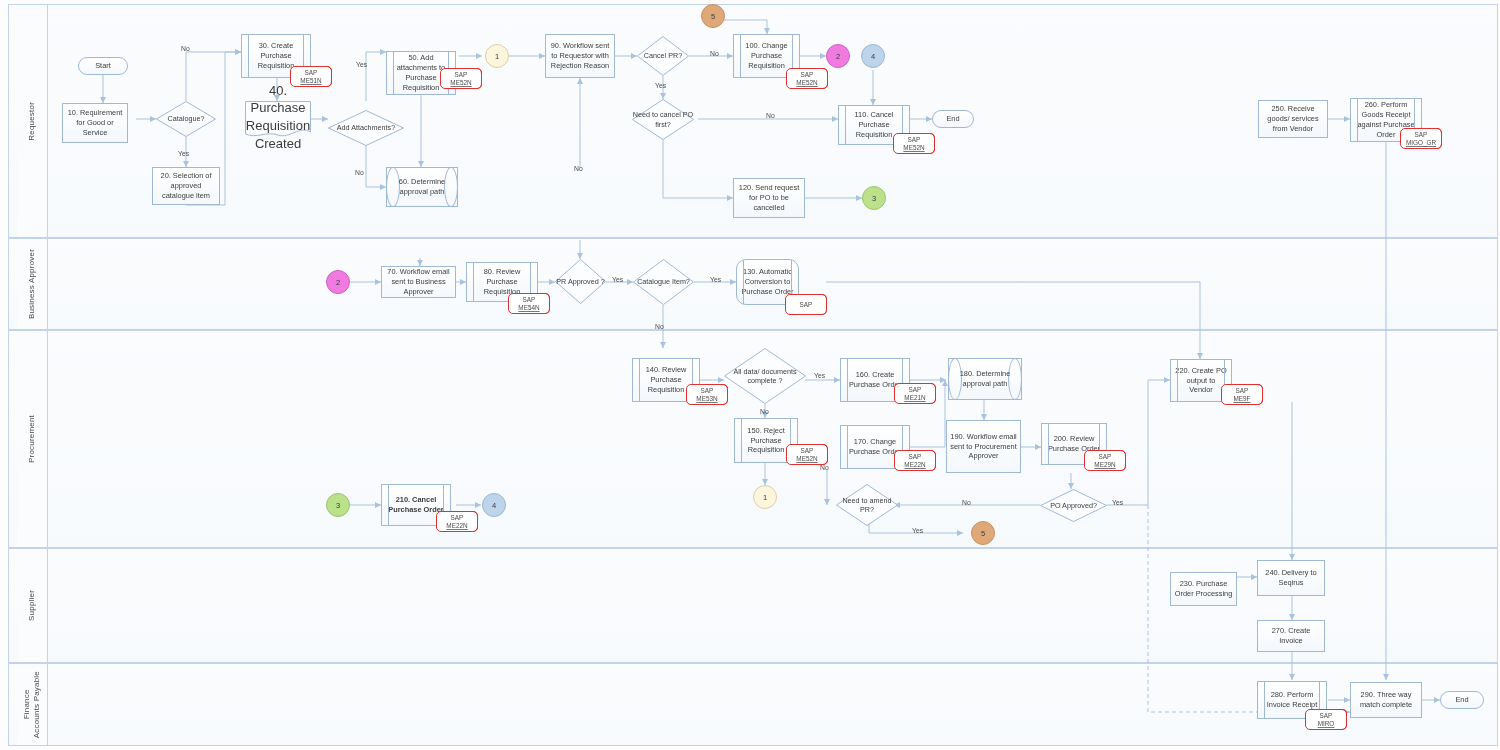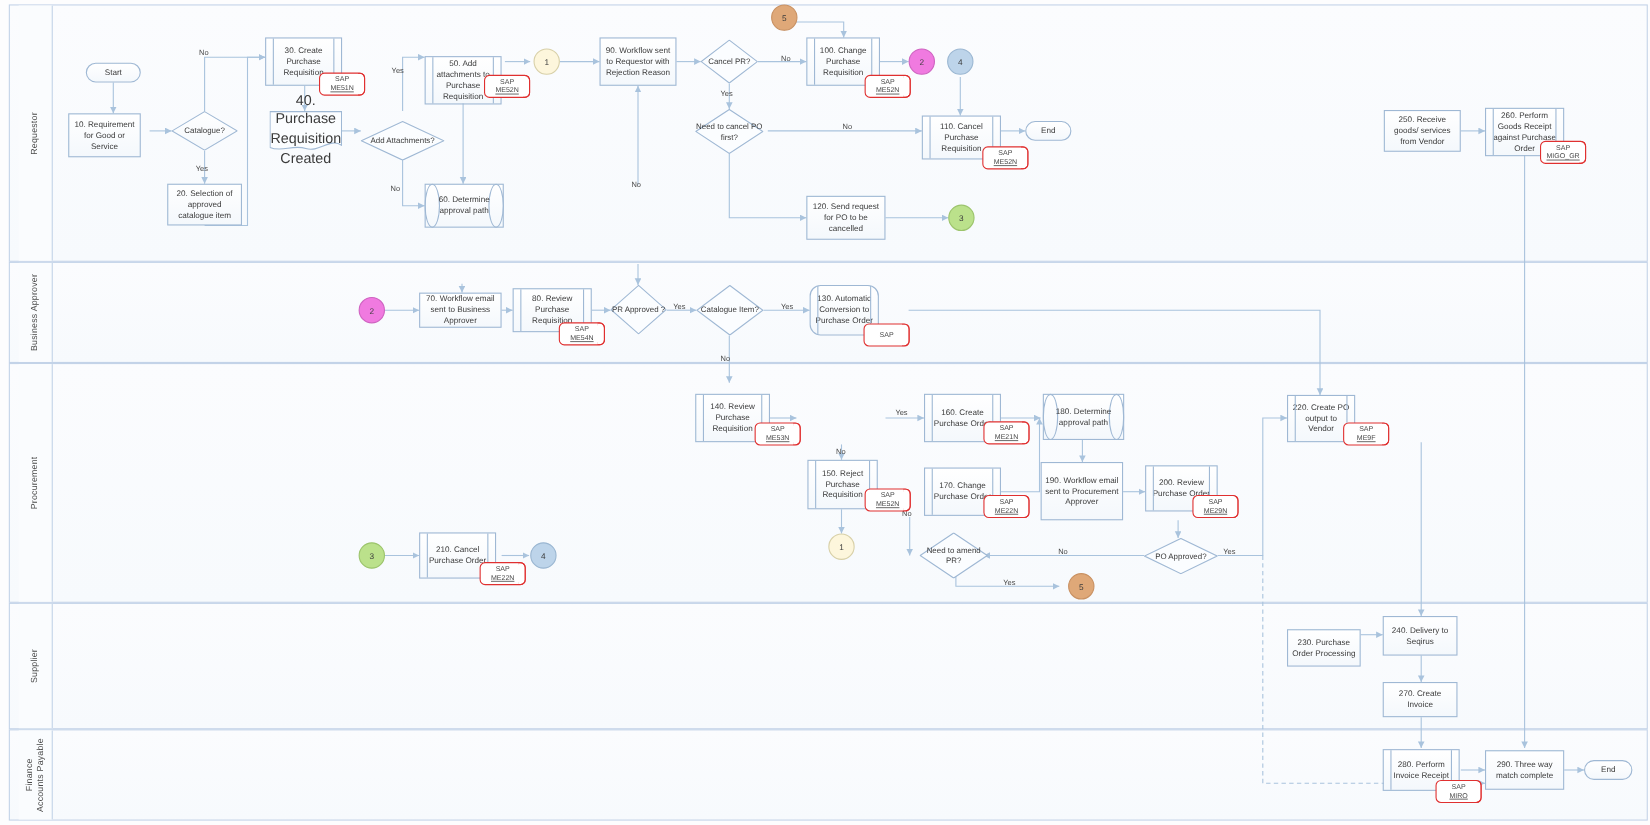--- a/index.html
+++ b/index.html
@@ -306,20 +306,26 @@
   <div class="alab" style="left:612px;top:276px;">Yes</div>
   <div class="alab" style="left:710px;top:276px;">Yes</div>
   <div class="alab" style="left:655px;top:323px;">No</div>
 
   <div class="proc-sap node" style="left:632px;top:358px;width:68px;height:44px;">140. Review Purchase Requisition</div>
   <div class="sap" style="left:686px;top:384px;">
     <div class="t1">SAP</div>
     <div class="t2">ME53N</div>
   </div>
 
+  <div class="dec" style="left:724px;top:348px;width:82px;height:56px;">
+    <svg width="82" height="56" style="position:absolute;inset:0;">
+        <polygon points="41,0.5 81.5,28 41,55.5 0.5,28" fill="#fbfdff" stroke="#9fb8d4" stroke-width="1"></polygon>
+      </svg>
+    <div class="dtxt">All data/ documents complete ?</div>
+  </div>
 
   <div class="proc-sap node" style="left:734px;top:418px;width:64px;height:45px;">150. Reject Purchase Requisition</div>
   <div class="sap" style="left:786px;top:444px;">
     <div class="t1">SAP</div>
     <div class="t2">ME52N</div>
   </div>
 
   <div class="conn" style="left:753px;top:485px;width:24px;height:24px;background:#fdf6dc;border:1px solid #d8d0a8;">1</div>
 
   <div class="proc-sap node" style="left:840px;top:358px;width:70px;height:44px;">160. Create Purchase Order</div>
@@ -359,21 +365,21 @@
     <svg width="62" height="42" style="position:absolute;inset:0;">
         <polygon points="31,0.5 61.5,21 31,41.5 0.5,21" fill="#fbfdff" stroke="#9fb8d4" stroke-width="1"></polygon>
       </svg>
     <div class="dtxt">Need to amend PR?</div>
   </div>
 
   <div class="conn" style="left:971px;top:521px;width:24px;height:24px;background:#dfa878;border:1px solid #c99162;">5</div>
 
   <div class="conn" style="left:326px;top:493px;width:24px;height:24px;background:#bbe18b;border:1px solid #9cc46c;">3</div>
 
-  <div class="proc-sap node" style="left:381px;top:484px;width:70px;height:42px;">210. Cancel Purchase Order</div>
+  <div class="proc-sap node" style="left:381px;top:484px;width:70px;height:42px;font-weight:bold;">210. Cancel Purchase Order</div>
   <div class="sap" style="left:436px;top:511px;">
     <div class="t1">SAP</div>
     <div class="t2">ME22N</div>
   </div>
 
   <div class="conn" style="left:482px;top:493px;width:24px;height:24px;background:#bdd4ea;border:1px solid #9bb7d2;">4</div>
 
   <div class="proc-sap node" style="left:1170px;top:359px;width:62px;height:43px;">220. Create PO output to Vendor</div>
   <div class="sap" style="left:1221px;top:384px;">
     <div class="t1">SAP</div>

